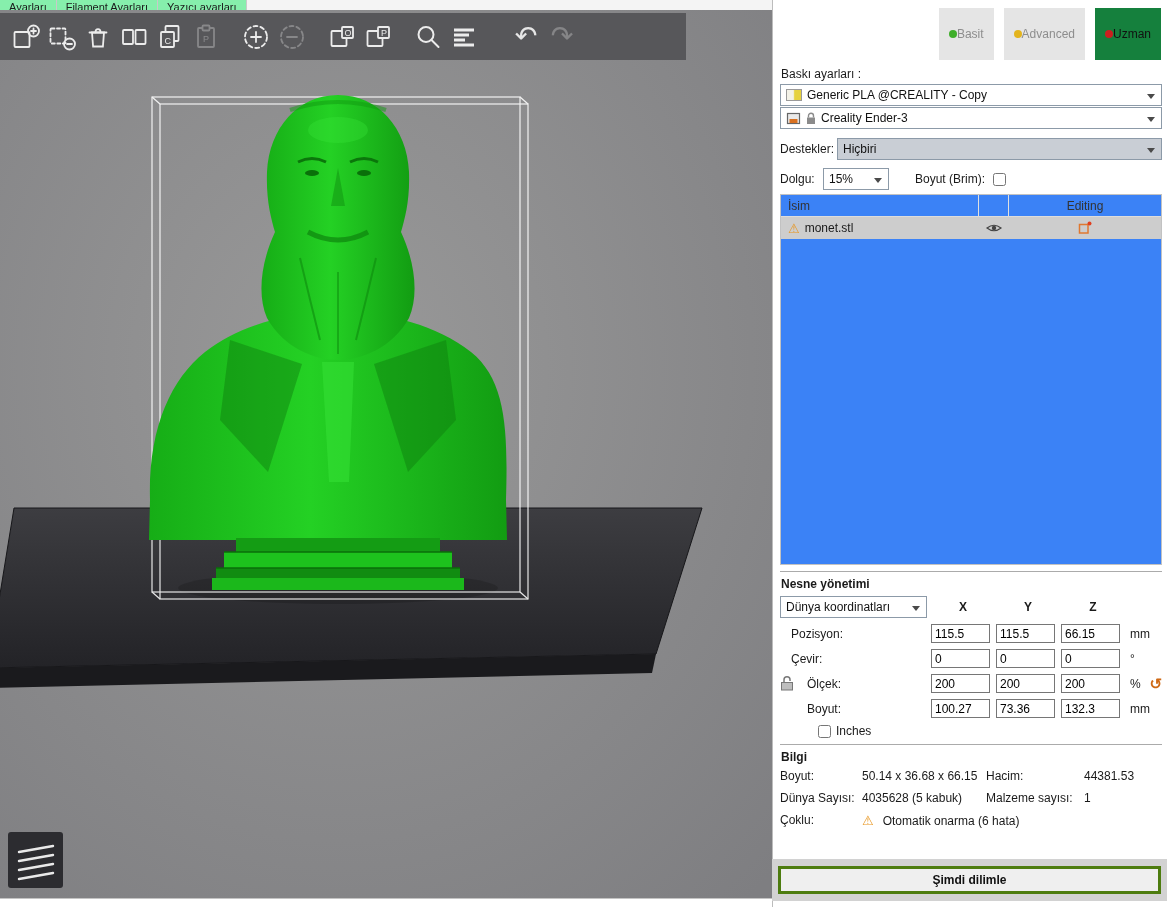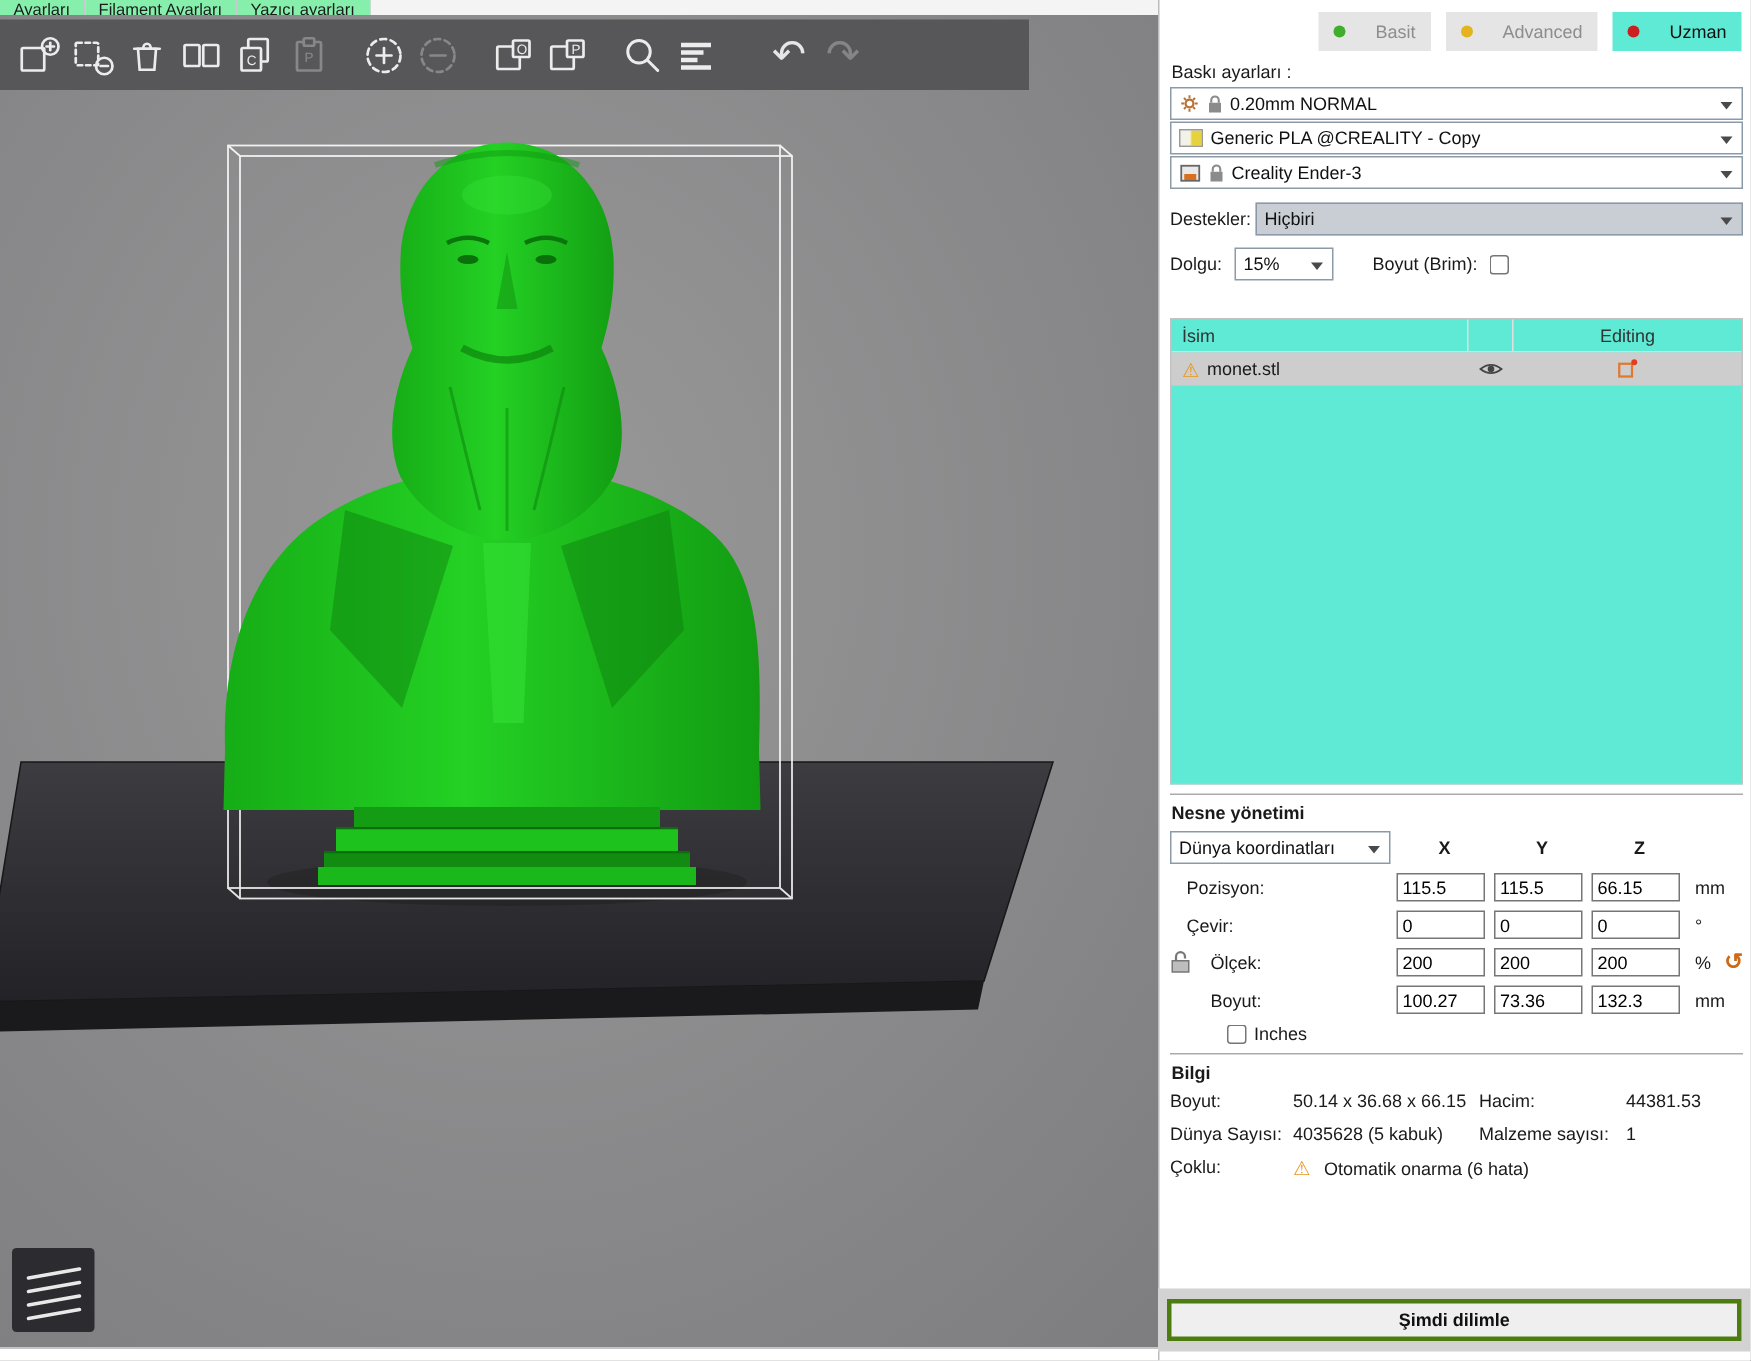--- a/index.html
+++ b/index.html
@@ -19,22 +19,22 @@
   .tsp { flex:0 0 14px; }
   .tsp-lg { flex:0 0 26px; }
   .undo-glyph { font-size:27px; color:#e6e6e6; line-height:1; }
 
   #layers-btn { position:absolute; left:8px; top:822px; width:55px; height:56px; background:#2c2c30; border-radius:3px; display:flex; align-items:center; justify-content:center; z-index:5; }
 
   
   #sidepanel { position:absolute; left:772px; top:0; width:395px; height:907px; background:#ffffff; border-left:1px solid #bcbcbc; font-size:12px; color:#1a1a1a; padding:4px 5px 0 7px; }
 
   .mode-row { display:flex; justify-content:flex-end; gap:10px; margin:4px 1px 7px 0; }
-  .mode-btn { display:flex; align-items:center; gap:20px; padding:6px 10px; background:#e5e5e5; color:#8d8d8d; font-size:12px; cursor:default; }
-  .mode-btn.selected { background:#5eead4; color:#111; }
+  .mode-btn { display:flex; align-items:center; gap:0; padding:19px 10px; background:#e5e5e5; color:#8d8d8d; font-size:12px; cursor:default; }
+  .mode-btn.selected { background:#15803d; color:#111; }
   .dot { width:8px; height:8px; border-radius:50%; }
   .dot-simple { background:#3fae2a; }
   .dot-advanced { background:#e3b41e; }
   .dot-expert { background:#cc1f1f; }
 
   .field-label { margin:3px 0 3px 1px; }
   .combo { position:relative; display:flex; align-items:center; gap:5px; height:22px; background:#fff; border:1px solid #8c9aa8; padding:0 18px 0 5px; margin-bottom:1px; cursor:default; white-space:nowrap; overflow:hidden; }
   .combo .cval { font-size:12px; color:#111; overflow:hidden; text-overflow:ellipsis; }
   .chev { position:absolute; right:6px; top:9px; width:0; height:0; border-left:4px solid transparent; border-right:4px solid transparent; border-top:5px solid #4a4a4a; }
   .combo.gray { background:#c9ced5; border-color:#8c9aa8; }
@@ -45,21 +45,21 @@
   .supports-row .lbl { width:57px; }
   .supports-row .combo { flex:1; margin-bottom:0; }
 
   .infill-row { display:flex; align-items:center; margin-top:8px; }
   .infill-row .lbl { width:43px; }
   .combo.small { width:66px; margin-bottom:0; }
   .brim-lbl { margin-left:26px; }
   .infill-row input[type=checkbox] { margin-left:8px; width:13px; height:13px; }
 
   
-  .obj-table { margin-top:25px; border:1px solid #c2c2c2; height:311px; background:#5eead4; }
+  .obj-table { margin-top:4px; border:1px solid #c2c2c2; height:371px; background:#3b82f6; }
   .obj-header { display:flex; height:22px; align-items:center; border-bottom:1px solid #dcdcdc; color:#333; }
   .col-name { width:198px; padding-left:7px; border-right:1px solid #e0e0e0; height:100%; display:flex; align-items:center; }
   .col-eye { width:30px; border-right:1px solid #e0e0e0; height:100%; display:flex; align-items:center; justify-content:center; }
   .col-edit { flex:1; height:100%; display:flex; align-items:center; justify-content:center; }
   .obj-row { display:flex; height:22px; align-items:center; background:#cdcdcd; }
   .obj-row .col-name, .obj-row .col-eye { border-right:none; }
   .warn { color:#e8951e; font-size:13px; margin-right:5px; }
 
   
   .section { border-top:1px solid #ababab; margin-top:6px; padding-top:3px; position:relative; }
@@ -274,32 +274,20 @@
       <span class="dot dot-advanced"></span>
       <span>Advanced</span>
     </span>
     <span class="mode-btn selected">
       <span class="dot dot-expert"></span>
       <span>Uzman</span>
     </span>
   </div>
 
   <div class="field-label">Baskı ayarları :</div>
-  <div class="combo">
-    <svg width="14" height="14" viewBox="0 0 14 14">
-      <path d="M7 1.5v2M7 10.5v2M1.5 7h2M10.5 7h2M3.3 3.3l1.4 1.4M9.3 9.3l1.4 1.4M10.7 3.3L9.3 4.7M4.7 9.3l-1.4 1.4" stroke="#b87333" stroke-width="1.3"></path>
-      <circle cx="7" cy="7" r="2.6" fill="none" stroke="#b87333" stroke-width="1.5"></circle>
-    </svg>
-    <svg width="10" height="13" viewBox="0 0 10 13">
-      <rect x="1" y="5.5" width="8" height="6.5" fill="#8b8b8b"></rect>
-      <path d="M2.5 5.5V3.8a2.5 2.5 0 015 0V5.5" fill="none" stroke="#8b8b8b" stroke-width="1.4"></path>
-    </svg>
-    <span class="cval">0.20mm NORMAL</span>
-    <span class="chev"></span>
-  </div>
 
   <div class="combo">
     <span class="swatch"></span>
     <span class="cval">Generic PLA @CREALITY - Copy</span>
     <span class="chev"></span>
   </div>
 
   <div class="combo">
     <svg width="15" height="13" viewBox="0 0 15 13">
       <rect x="1.5" y="1.5" width="12" height="10" fill="#e9e9e9" stroke="#666" stroke-width="1.2"></rect>

